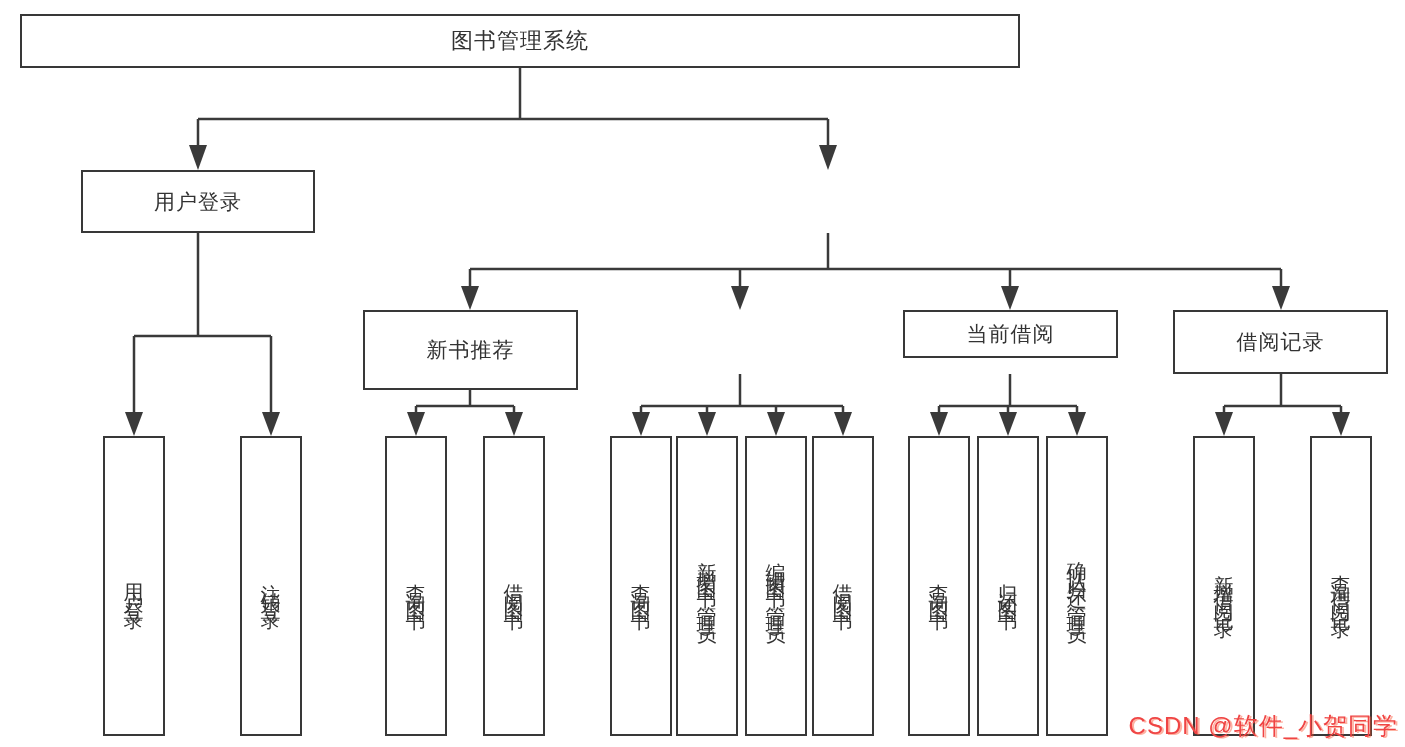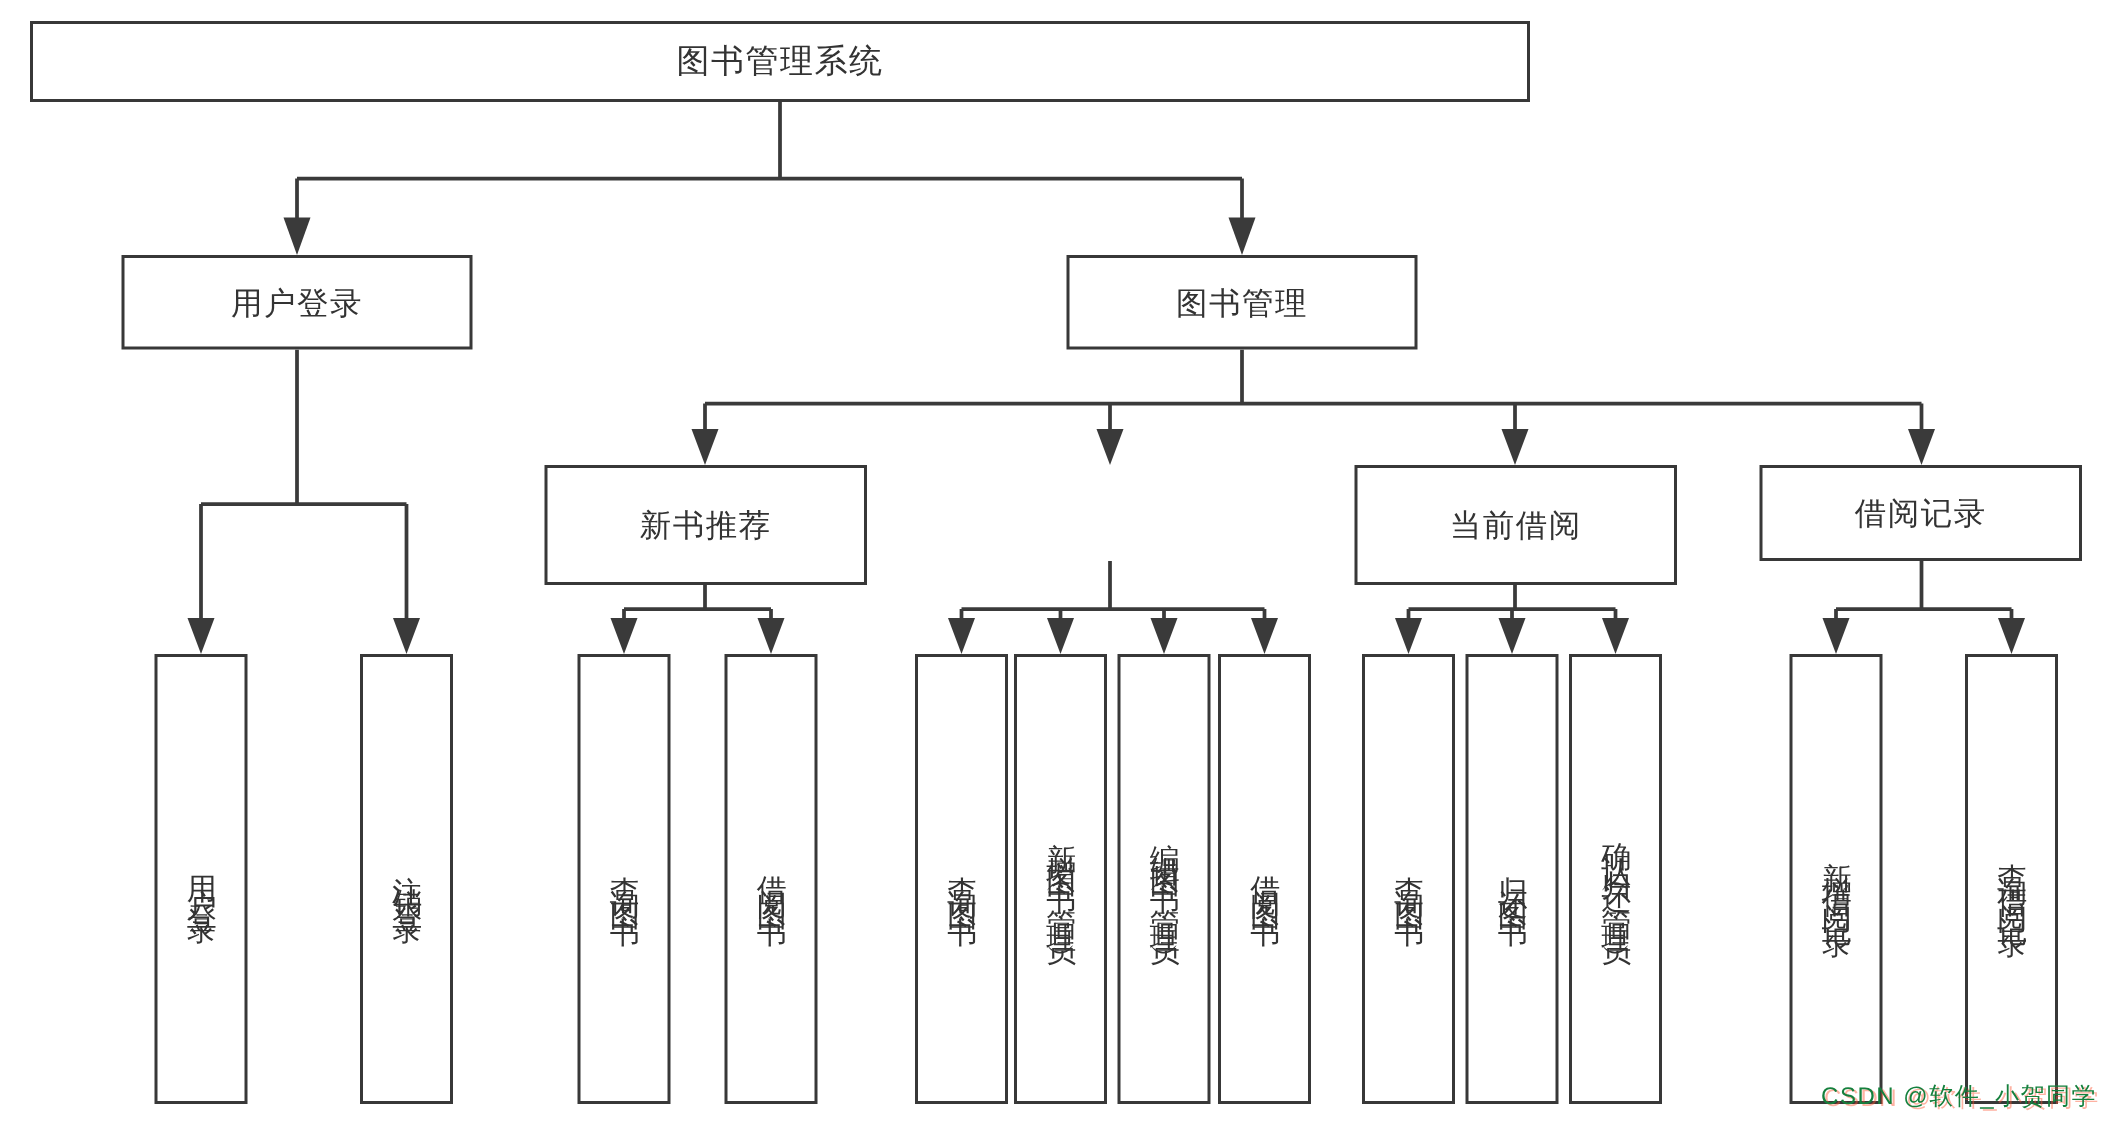--- a/index.html
+++ b/index.html
@@ -40,22 +40,22 @@
   .node.leaf span {
     writing-mode: vertical-rl;
     letter-spacing: 9px;
     line-height: 1;
   }
   .watermark {
     position: absolute;
     right: 7px;
     bottom: 5px;
     z-index: 3;
-    font-size: 16px;
-    color: #15803d;
+    font-size: 24px;
+    color: #ef4444;
     text-shadow: 2px 1px 0 rgba(252, 85, 49, 0.45);
     letter-spacing: 1px;
     white-space: nowrap;
   }
 </style>
 </head>
 <body>
 
 <div class="canvas">
 
@@ -121,24 +121,23 @@
       <polygon points="999,412 1017,412 1008,436"></polygon>
       <polygon points="1068,412 1086,412 1077,436"></polygon>
       <polygon points="1215,412 1233,412 1224,436"></polygon>
       <polygon points="1332,412 1350,412 1341,436"></polygon>
     </g>
   </svg>
 
   <div class="node root" style="left:20px; top:14px; width:1000px; height:54px;">图书管理系统</div>
 
   <div class="node lvl2" style="left:81px; top:170px; width:234px; height:63px;">用户登录</div>
-  <div class="node lvl2" style="left:711px; top:170px; width:234px; height:63px;">图书管理</div>
 
   <div class="node lvl3" style="left:363px; top:310px; width:215px; height:80px;">新书推荐</div>
-  <div class="node lvl3" style="left:903px; top:310px; width:215px; height:80px;">当前借阅</div>
+  <div class="node lvl3" style="left:903px; top:310px; width:215px; height:48px;">当前借阅</div>
   <div class="node lvl3" style="left:1173px; top:310px; width:215px; height:64px;font-family:Liberation Serif, serif;">借阅记录</div>
 
   <div class="node leaf" style="left:103px; top:436px; width:62px; height:300px;">
     <span>用户登录</span>
   </div>
   <div class="node leaf" style="left:240px; top:436px; width:62px; height:300px;">
     <span>注销登录</span>
   </div>
 
   <div class="node leaf" style="left:385px; top:436px; width:62px; height:300px;">

